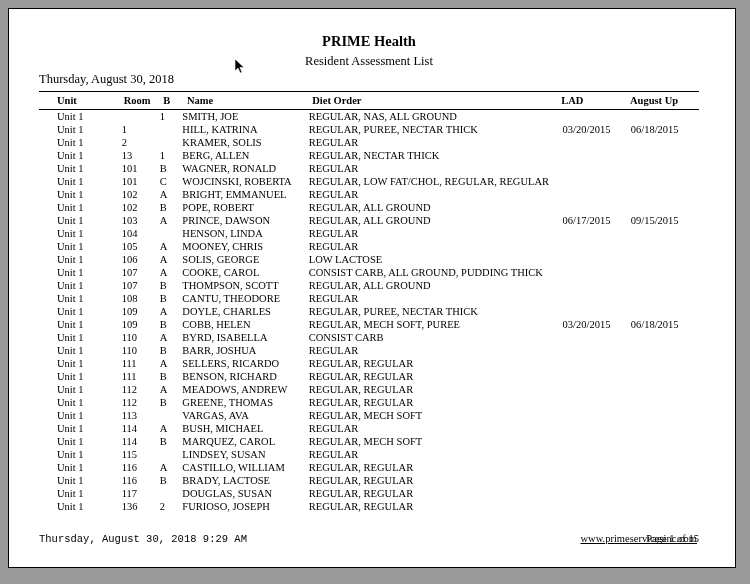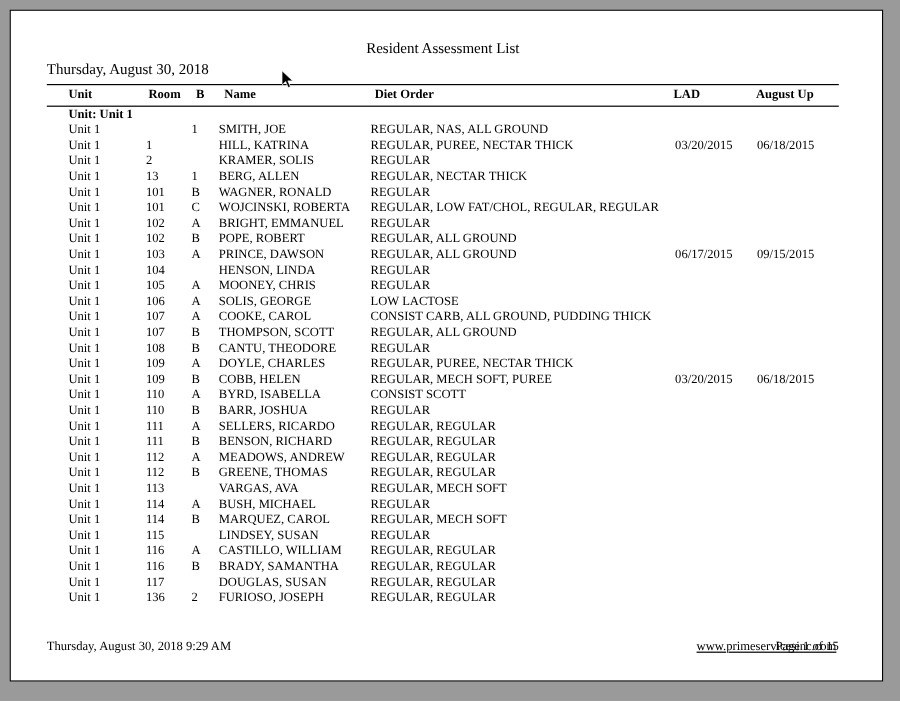--- a/index.html
+++ b/index.html
@@ -79,21 +79,21 @@
     padding-top: 5px;
     padding-bottom: 3px;
   }
   .footer {
     position: absolute;
     left: 30px;
     bottom: 22px;
     width: 660px;
     font-size: 10.5px;
   }
-  .footer .left { float: left; }
+  .footer .left { float: left; font-family: Liberation Mono, monospace; }
   .footer .center {
     position: absolute;
     left: 0; right: 2px;
     text-align: right;
     text-decoration: underline;
     color: #000;
   }
   .footer .right { float: right; }
   .footer:after { content: ""; display: block; clear: both; }
   .cursor {
@@ -107,20 +107,21 @@
   .hdr-row th { border: none; }
   .header-rule-top { height: 1px; background: #000; width: 660px; }
   .header-rule-bottom { height: 1px; background: #000; width: 660px; }
 </style>
 </head>
 <body>
 
 <div class="page">
   <div class="inner">
 
+    <div class="title">PRIME Health</div>
     <div class="subtitle">Resident Assessment List</div>
     <div class="subtitle2">Thursday, August 30, 2018</div>
 
     <div class="header-rule-top"></div>
     <table class="grid">
       <thead>
         <tr class="hdr-row">
           <th class="c-unit">Unit</th>
           <th class="c-room">Room</th>
           <th class="c-b">B</th>
@@ -128,23 +129,20 @@
           <th class="c-diet">Diet Order</th>
           <th class="c-lad">LAD</th>
           <th class="c-follow">August Up</th>
         </tr>
       </thead>
     </table>
     <div class="header-rule-bottom"></div>
 
     <table class="grid">
       <tbody id="rows-body">
-        <tr>
-          <td class="group-label c-unit" colspan="7">Unit: Unit 1</td>
-        </tr>
       <tr>
             <td class="c-unit">Unit 1</td>
             <td class="c-room"></td>
             <td class="c-b">1</td>
             <td class="c-name">SMITH, JOE</td>
             <td class="c-diet">REGULAR, NAS, ALL GROUND</td>
             <td class="c-lad"></td>
             <td class="c-follow"></td>
           </tr>
           <tr>
@@ -289,21 +287,21 @@
             <td class="c-name">COBB, HELEN</td>
             <td class="c-diet">REGULAR, MECH SOFT, PUREE</td>
             <td class="c-lad">03/20/2015</td>
             <td class="c-follow">06/18/2015</td>
           </tr>
           <tr>
             <td class="c-unit">Unit 1</td>
             <td class="c-room">110</td>
             <td class="c-b">A</td>
             <td class="c-name">BYRD, ISABELLA</td>
-            <td class="c-diet">CONSIST SCOTT</td>
+            <td class="c-diet">CONSIST CARB</td>
             <td class="c-lad"></td>
             <td class="c-follow"></td>
           </tr>
           <tr>
             <td class="c-unit">Unit 1</td>
             <td class="c-room">110</td>
             <td class="c-b">B</td>
             <td class="c-name">BARR, JOSHUA</td>
             <td class="c-diet">REGULAR</td>
             <td class="c-lad"></td>
@@ -387,21 +385,21 @@
             <td class="c-b">A</td>
             <td class="c-name">CASTILLO, WILLIAM</td>
             <td class="c-diet">REGULAR, REGULAR</td>
             <td class="c-lad"></td>
             <td class="c-follow"></td>
           </tr>
           <tr>
             <td class="c-unit">Unit 1</td>
             <td class="c-room">116</td>
             <td class="c-b">B</td>
-            <td class="c-name">BRADY, SAMANTHA</td>
+            <td class="c-name">BRADY, LACTOSE</td>
             <td class="c-diet">REGULAR, REGULAR</td>
             <td class="c-lad"></td>
             <td class="c-follow"></td>
           </tr>
           <tr>
             <td class="c-unit">Unit 1</td>
             <td class="c-room">117</td>
             <td class="c-b"></td>
             <td class="c-name">DOUGLAS, SUSAN</td>
             <td class="c-diet">REGULAR, REGULAR</td>

